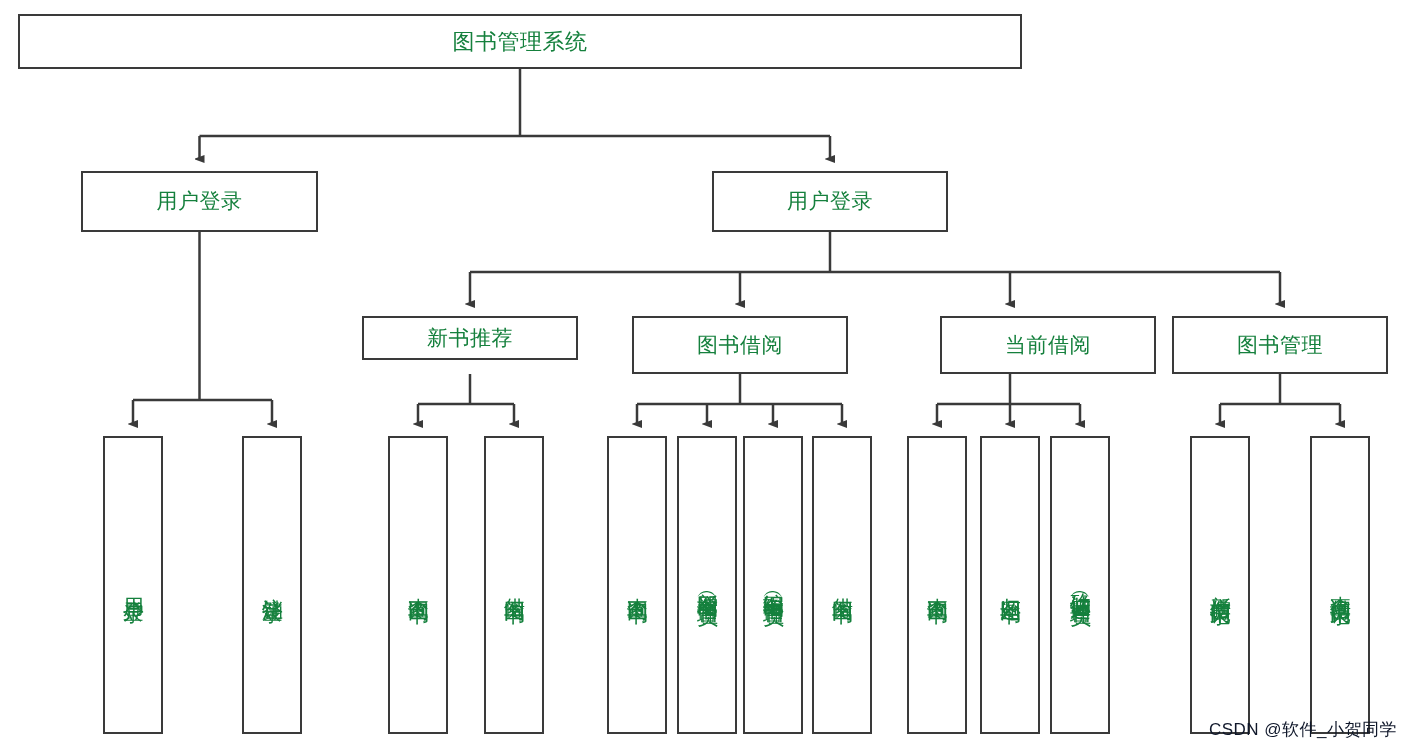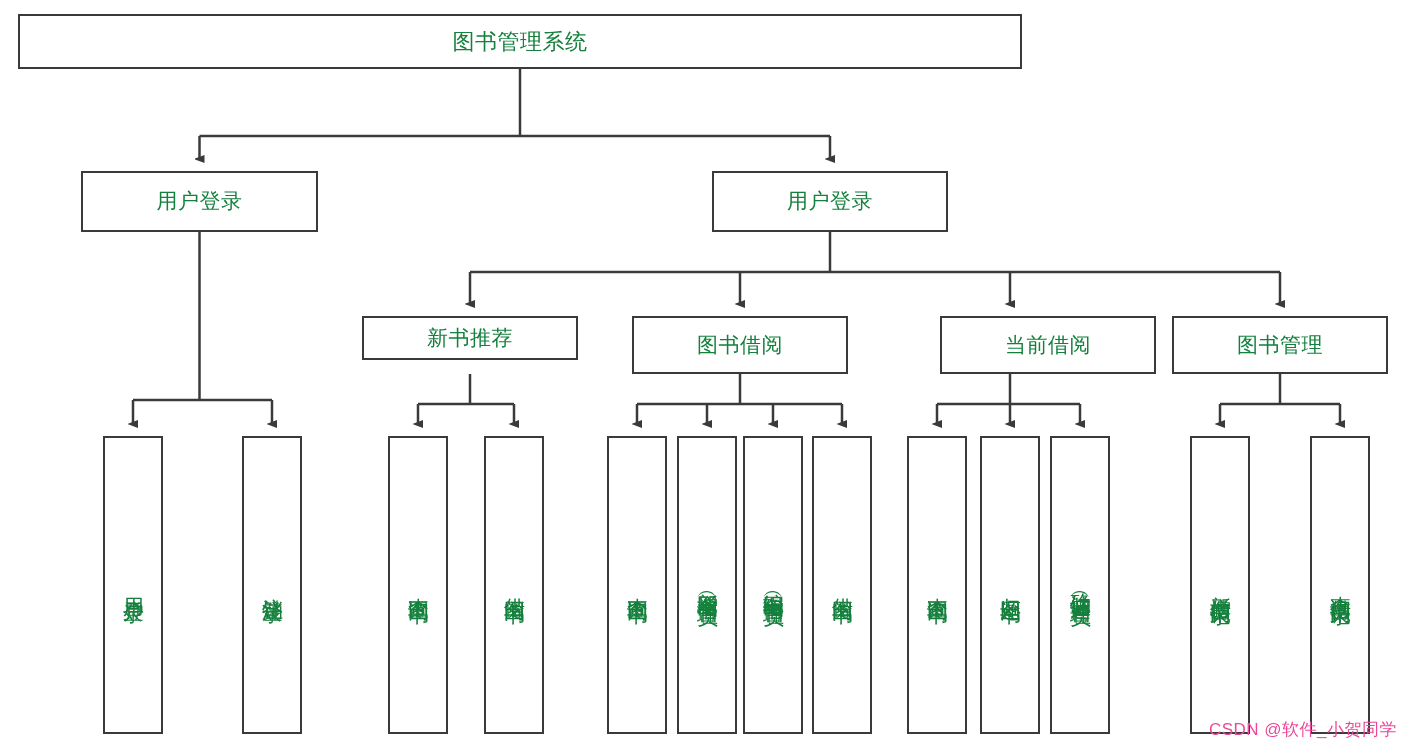--- a/index.html
+++ b/index.html
@@ -49,21 +49,21 @@
     text-orientation: upright;
     font-size: 21px;
     line-height: 1.28;
     letter-spacing: 2px;
     white-space: nowrap;
   }
   .watermark {
     position: absolute;
     right: 8px;
     bottom: 6px;
-    color: #ec4899;
+    color: #0f172a;
     font-size: 17px;
     letter-spacing: 0.5px;
     z-index: 5;
     white-space: nowrap;
   }
 </style>
 </head>
 <body>
 
 <div id="canvas">

